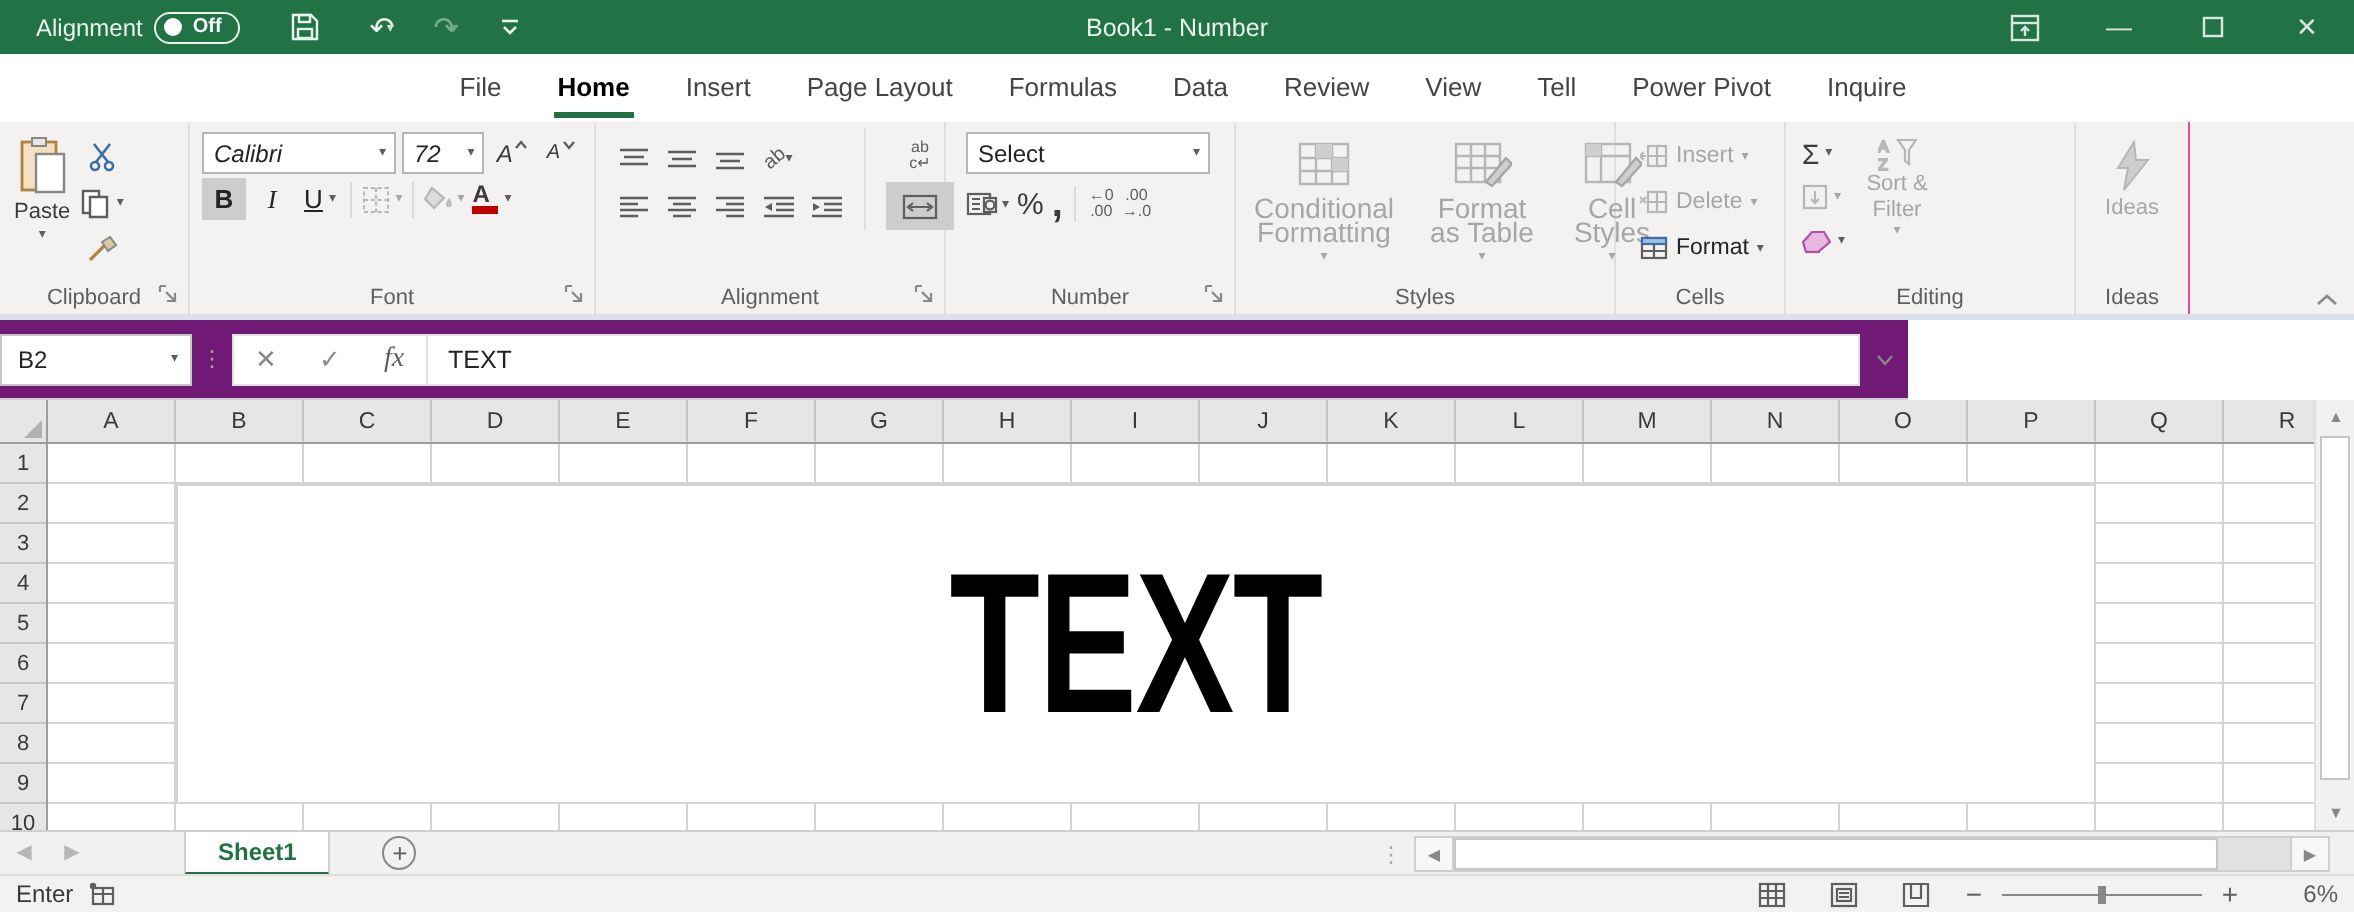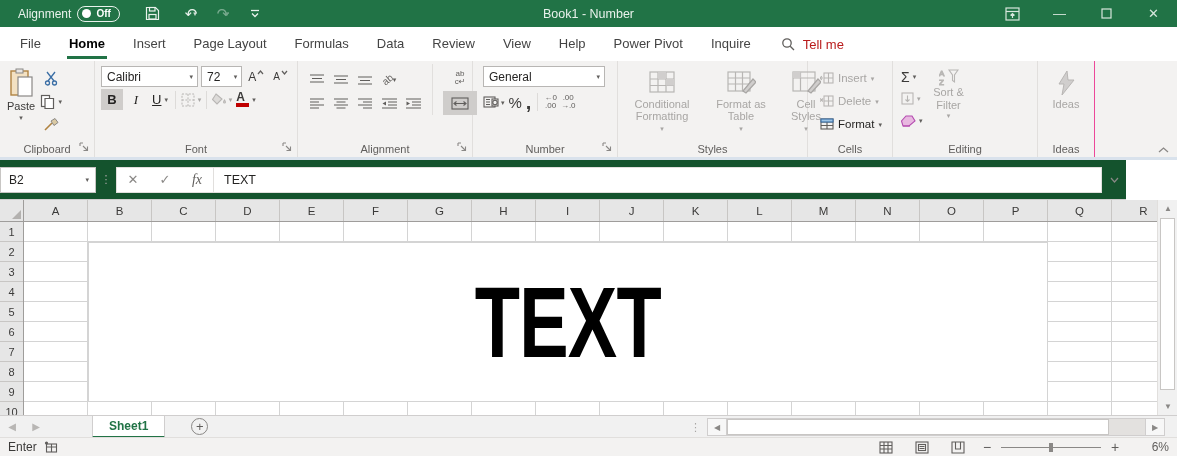--- a/index.html
+++ b/index.html
@@ -14,21 +14,21 @@
   #autosave-pill .knob { width:9px; height:9px; border-radius:50%; background:#fff; }
   #autosave-pill .txt { font-size:10px; font-weight:bold; color:#fff; }
   .qat-btn { width:26px; height:22px; display:flex; align-items:center; justify-content:center; color:#e9f2ec; font-size:15px; }
   .qat-btn.dim { opacity:.45; }
   .qat-caret { font-size:7px; margin-left:-4px; color:#cfe0d6; }
   #title-text { position:absolute; left:0; right:0; text-align:center; font-size:12.5px; color:#e9f2ec; pointer-events:none; }
   #win-controls { position:absolute; right:0; top:0; height:27px; display:flex; }
   .win-btn { width:47px; height:27px; display:flex; align-items:center; justify-content:center; color:#d8e6dd; font-size:13px; }
 
   
-  #tabsbar { position:absolute; top:27px; left:0; width:1177px; height:34px; background:#fff; display:flex; align-items:center; }
+  #tabsbar { position:absolute; top:27px; left:0; width:1177px; height:34px; background:#fff; display:flex; align-items:center;flex-direction:column; }
   .rtab { padding:0 14px; font-size:13px; color:#444; height:34px; line-height:34px; position:relative; cursor:default; white-space:nowrap; }
   .rtab.active { color:#000; font-weight:bold; }
   .rtab.active::after { content:""; position:absolute; left:12px; right:12px; bottom:2px; height:3px; background:#217346; }
   #tellme { display:flex; align-items:center; gap:8px; margin-left:16px; color:#b91c1c; font-size:13px; }
   #tabsbar-right { position:absolute; right:10px; top:4px; display:flex; gap:14px; }
   .pill-btn { display:flex; align-items:center; gap:6px; border:1px solid #c8c6c4; background:#fff; color:#217346; font-size:13px; height:26px; padding:0 12px; }
   .pill-btn svg { stroke:#217346; }
 
   
   #ribbon { position:absolute; top:61px; left:0; width:1177px; height:99px; background:#f3f2f1; border-bottom:3px solid #d9e2ec; display:flex; }
@@ -58,30 +58,30 @@
   .fontcolor-a { font-size:12px; font-weight:bold; color:#3b3a39; line-height:10px; display:block; }
   .colorbar { display:block; width:13px; height:4px; background:#c00000; margin-top:1px; }
 
   
   .mini2 { font-size:8px; line-height:8px; color:#605e5c; text-align:center; }
   .comma-glyph { font-size:20px; font-weight:bold; color:#3b3a39; line-height:10px; }
   .pct-glyph { font-size:15px; color:#3b3a39; }
 
   
   .stylebtn { display:flex; flex-direction:column; align-items:center; padding:5px 6px 0 6px; gap:3px; }
-  .stylebtn .lbl { font-size:11px; line-height:12px; text-align:center; color:#a8a6a4; }
+  .stylebtn .lbl { font-size:14px; line-height:12px; text-align:center; color:#a8a6a4; }
   
   .cellrow { display:flex; align-items:center; gap:4px; font-size:11.5px; height:22px; padding:0 4px; }
   
   .edit-small { display:flex; align-items:center; gap:3px; height:21px; padding:0 2px; }
   .twoline { display:flex; flex-direction:column; align-items:center; font-size:11px; line-height:13px; width:48px; text-align:center; padding-top:2px; }
   #collapse-ribbon { position:absolute; right:8px; bottom:4px; }
 
   
-  #formulabar { position:absolute; top:160px; left:0; width:1126px; height:40px; background:#14532d; display:flex; align-items:center; border-bottom:1px solid #d0cece; }
+  #formulabar { position:absolute; top:160px; left:0; width:954px; height:40px; background:#701a75; display:flex; align-items:center; border-bottom:1px solid #d0cece; }
   #namebox { width:96px; height:26px; background:#fff; border:1px solid #c8c6c4; margin-left:0; display:flex; align-items:center; justify-content:space-between; padding:0 6px 0 8px; font-size:12px; color:#252423; }
   #fb-handle { width:20px; text-align:center; color:#a8a6a4; font-size:11px; letter-spacing:0; }
   #fb-btns { background:#fff; border:1px solid #e1dfdd; height:26px; display:flex; align-items:center; }
   .fb-btn { width:32px; text-align:center; color:#8a8886; font-size:13px; }
   .fx { font-style:italic; font-family:"Liberation Serif",serif; color:#605e5c; font-size:14px; }
   #formula-input { flex:1; background:#fff; border:1px solid #e1dfdd; border-left:none; height:26px; margin-right:0; display:flex; align-items:center; padding-left:10px; font-size:12.5px; color:#252423; }
   #fb-expand { width:24px; text-align:center; color:#605e5c; }
 
   
   #grid { position:absolute; top:200px; left:0; width:1157px; height:215px; background:#fff; }
@@ -187,21 +187,21 @@
 <div id="tabsbar">
   <div id="tab-list" style="display:flex; padding-left:6px;">
       <span class="rtab">File</span>
       <span class="rtab active">Home</span>
       <span class="rtab">Insert</span>
       <span class="rtab">Page Layout</span>
       <span class="rtab">Formulas</span>
       <span class="rtab">Data</span>
       <span class="rtab">Review</span>
       <span class="rtab">View</span>
-      <span class="rtab">Help</span>
+      <span class="rtab">Tell</span>
       <span class="rtab">Power Pivot</span>
       <span class="rtab">Inquire</span>
     </div>
   <div id="tellme">
     <svg width="14" height="14" viewBox="0 0 14 14" fill="none" stroke="#605e5c" stroke-width="1.3">
       <circle cx="6" cy="6" r="4.2"></circle>
         <path d="M9.2 9.2 L13 13"></path>
     </svg>
     <span>Tell me</span>
   </div>
@@ -246,21 +246,21 @@
     <div class="grp-label">Clipboard</div>
     <span class="launcher">
       <svg width="10" height="10" viewBox="0 0 10 10" fill="none" stroke="#8a8886" stroke-width="1.1">
           <path d="M1 1 v3 M1 1 h3"></path>
           <path d="M4 4 l4.5 4.5 M8.5 4.5 v4 h-4"></path>
         </svg>
     </span>
   </div>
 
   <div class="grp" style="width:203px">
-    <div style="display:flex; gap:3px; padding:2px 4px 0 4px;">
+    <div style="display:flex; gap:3px; padding:2px 4px 0 4px;font-style:italic;">
       <span class="combo" style="width:104px">
         <span>Calibri</span>
           <span class="caret">▾</span>
       </span>
       <span class="combo" style="width:44px">
         <span>72</span>
           <span class="caret">▾</span>
       </span>
       <span class="tool">
           <span style="font-size:12px;color:#3b3a39">A</span>
@@ -391,21 +391,21 @@
       <svg width="10" height="10" viewBox="0 0 10 10" fill="none" stroke="#8a8886" stroke-width="1.1">
           <path d="M1 1 v3 M1 1 h3"></path>
           <path d="M4 4 l4.5 4.5 M8.5 4.5 v4 h-4"></path>
         </svg>
     </span>
   </div>
 
   <div class="grp" style="width:145px">
     <div style="padding:2px 8px 0 8px;">
       <span class="combo" style="width:122px">
-        <span>General</span>
+        <span>Select</span>
           <span class="caret">▾</span>
       </span>
       <div style="display:flex; align-items:center; gap:4px; margin-top:6px;">
         <span style="display:flex;align-items:center;gap:2px;">
           <svg width="16" height="12" viewBox="0 0 16 12" fill="none" stroke="#605e5c" stroke-width="1.1">
             <rect x="1" y="1" width="11" height="10"></rect>
               <path d="M3 3.5 h4 M3 6 h4 M3 8.5 h4"></path>
               <rect x="9" y="3" width="6" height="7" fill="#f3f2f1"></rect>
               <circle cx="12" cy="6.5" r="2.2"></circle>
           </svg>

